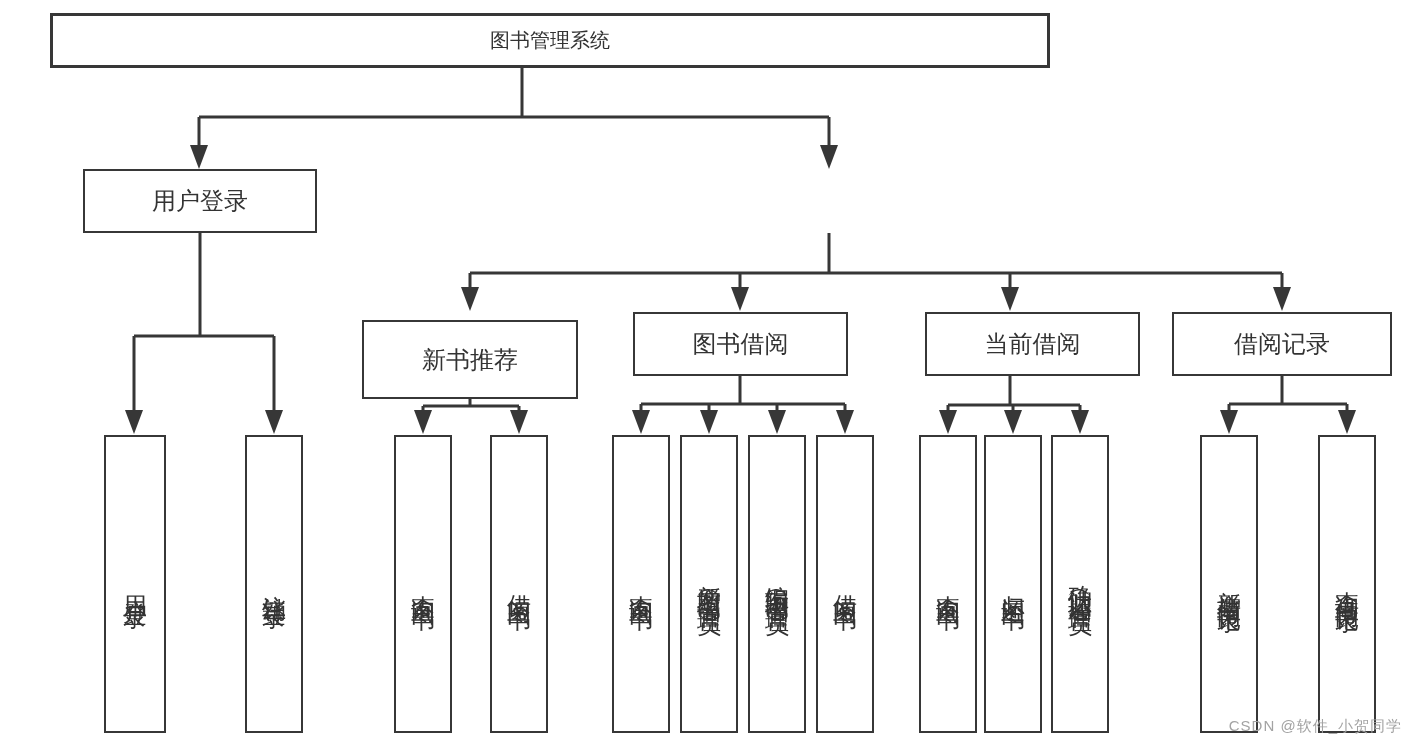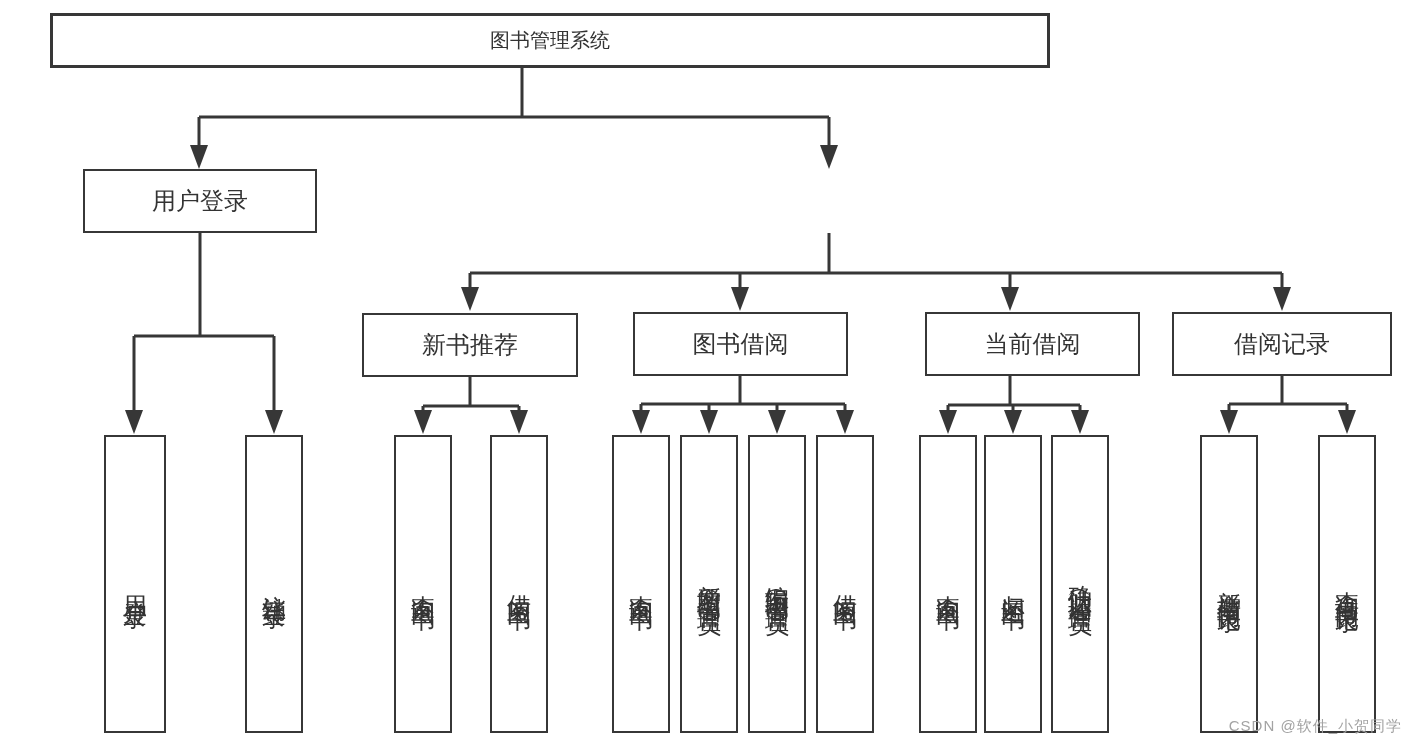--- a/index.html
+++ b/index.html
@@ -35,21 +35,21 @@
   }
   .root-box {
     left: 22px; top: 13px; width: 1000px; height: 55px;
     border-width: 3px;
     font-size: 20px;
     margin-left: 28px;
   }
   .lvl-box { font-size: 24px; }
   .b-user   { left: 83px;  top: 169px; width: 234px; height: 64px; }
   .b-mgmt   { left: 713px; top: 169px; width: 233px; height: 64px; }
-  .g-rec    { left: 362px;  top: 313px; width: 216px; height: 64px; }
+  .g-rec    { left: 362px;  top: 320px; width: 216px; height: 79px; }
   .g-borrow { left: 633px;  top: 312px; width: 215px; height: 64px; }
   .g-cur    { left: 925px;  top: 312px; width: 215px; height: 64px; }
   .g-record { left: 1172px; top: 312px; width: 220px; height: 64px; }
   .leaf {
     top: 435px; width: 58px; height: 298px;
   }
   .leaf .vtext {
     writing-mode: vertical-rl;
     text-orientation: mixed;
     font-size: 24px;

